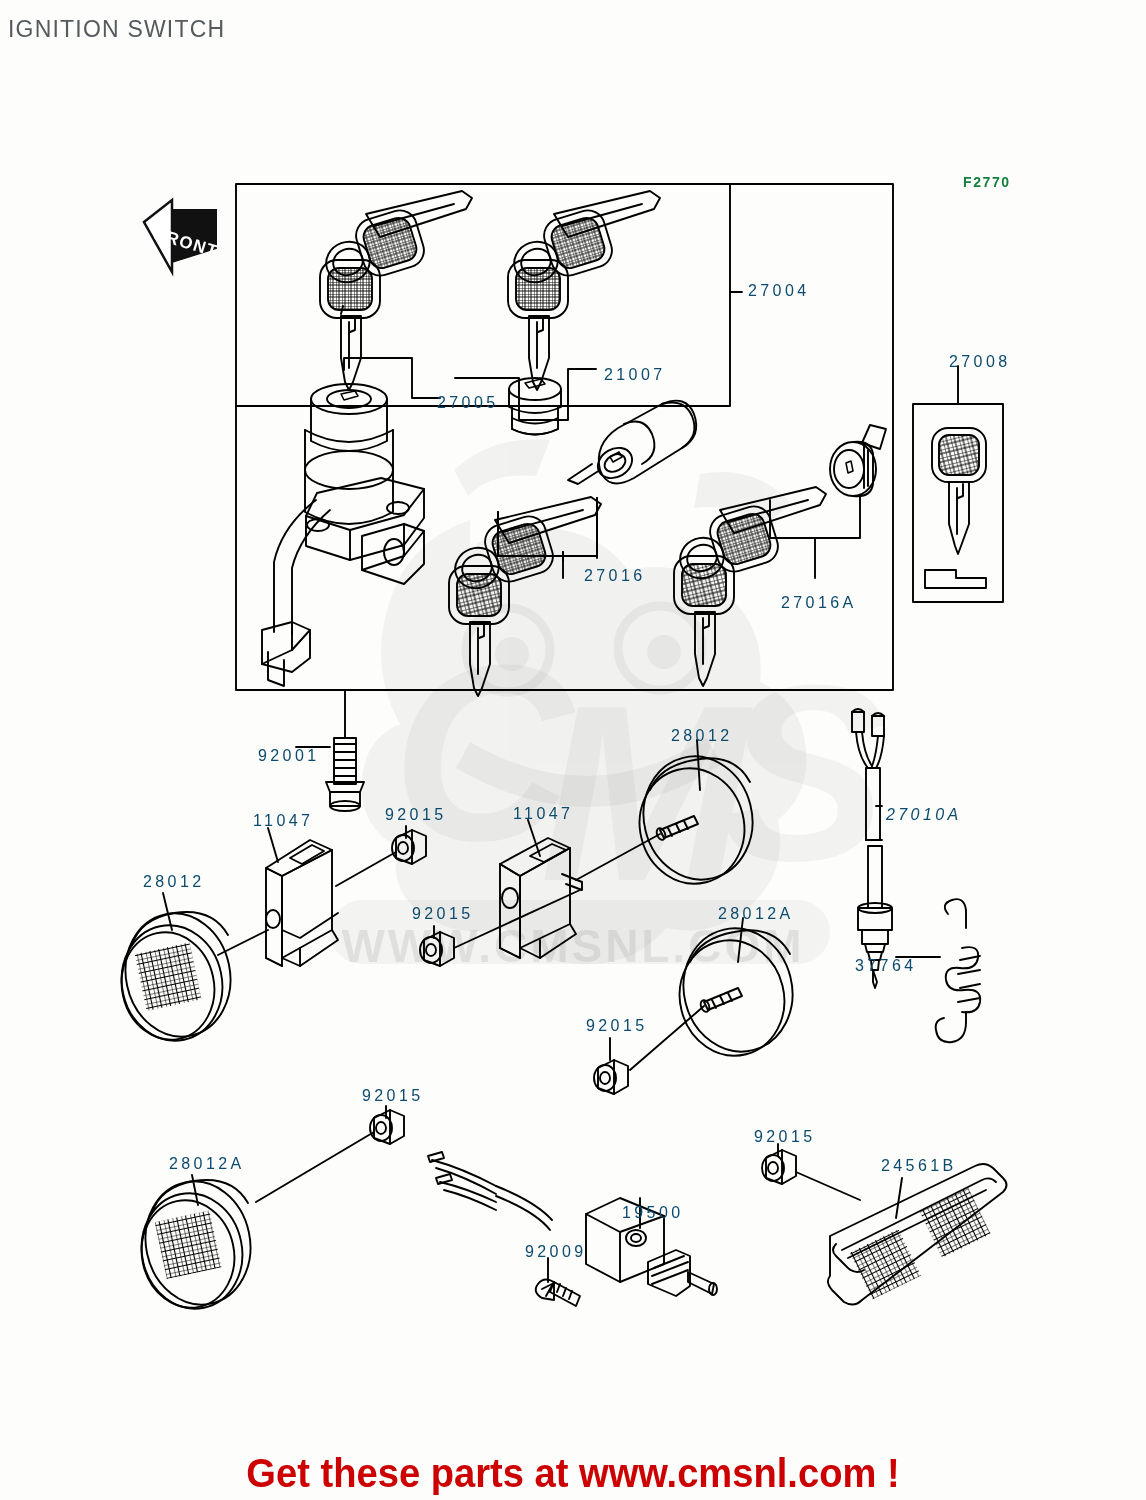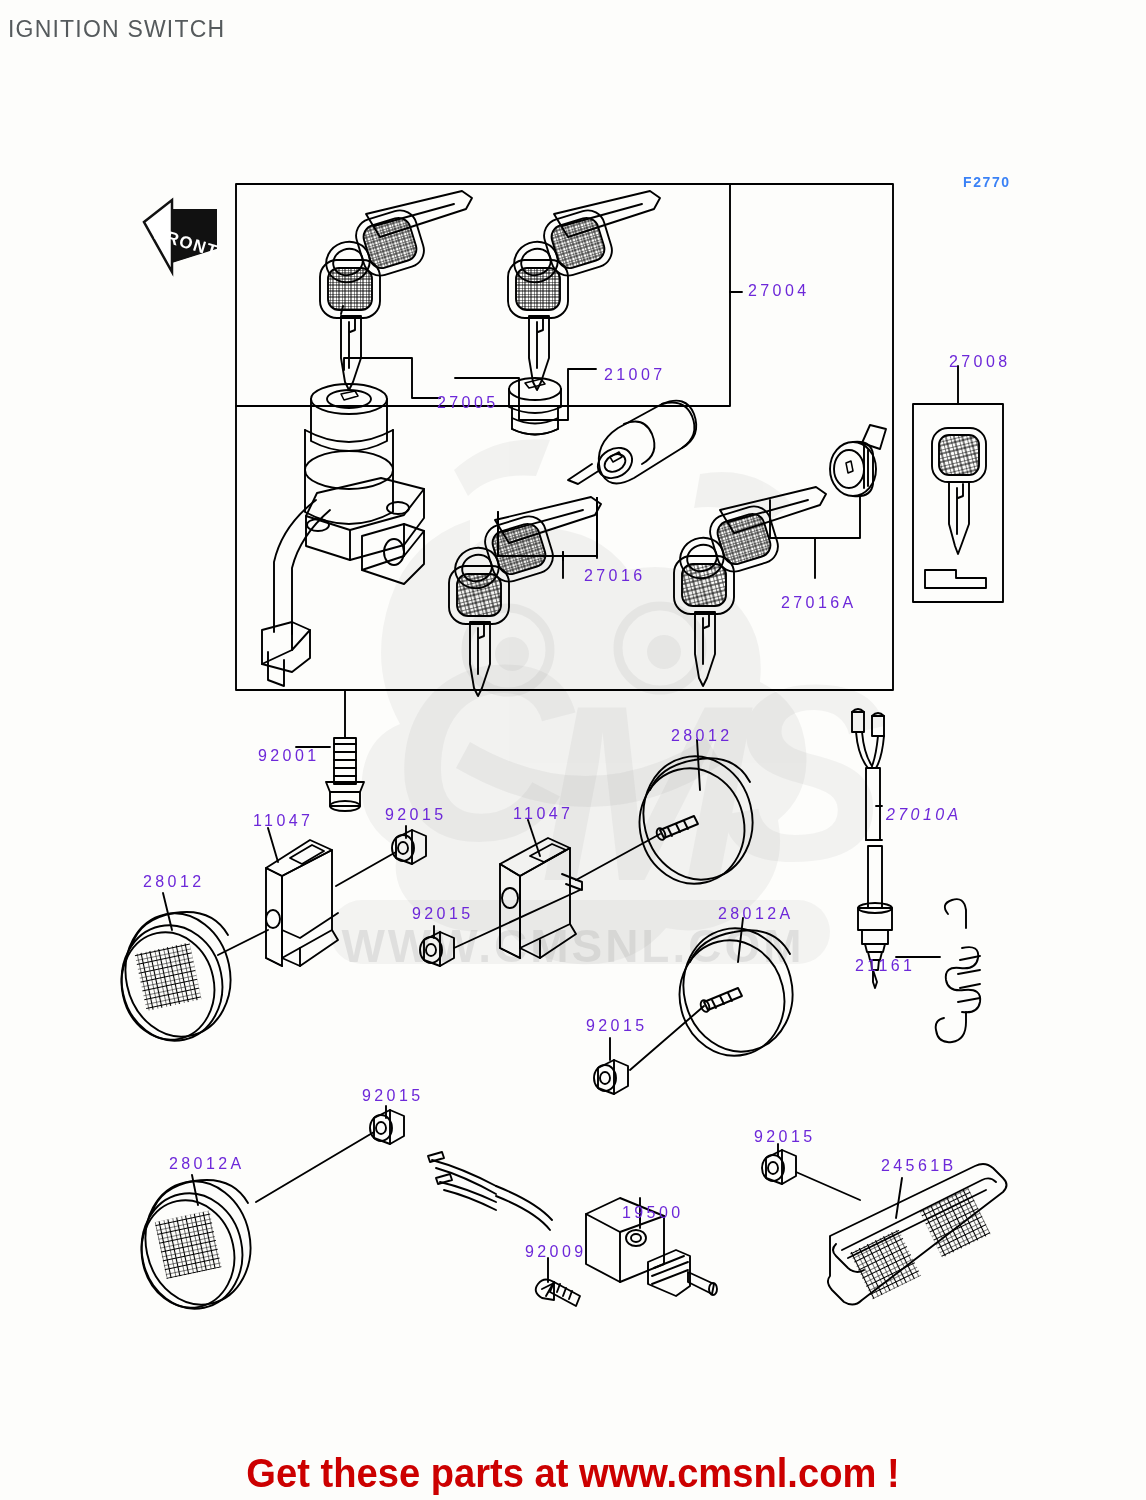--- a/index.html
+++ b/index.html
@@ -8,25 +8,25 @@
     width:1146px;height:1500px;position:relative;overflow:hidden;
     font-family:"Liberation Sans", sans-serif;
   }
   #page-title{
     position:absolute;left:8px;top:16px;
     font-size:23px;letter-spacing:1.2px;color:#555a5c;font-weight:400;
     font-family:"Liberation Sans", sans-serif;white-space:nowrap;
   }
   #fig-ref{
     position:absolute;left:963px;top:174px;
-    font-size:14px;letter-spacing:1.6px;color:#3b82f6;font-weight:700;
+    font-size:14px;letter-spacing:1.6px;color:#15803d;font-weight:700;
     font-family:"Liberation Sans", sans-serif;white-space:nowrap;
   }
   .plabel{
-    position:absolute;font-size:16px;letter-spacing:3.4px;color:#6d28d9;
+    position:absolute;font-size:16px;letter-spacing:3.4px;color:#0c4a6e;
     font-family:"Liberation Sans", sans-serif;white-space:nowrap;font-weight:400;
   }
   #diagram{position:absolute;left:0;top:0;width:1146px;height:1500px;}
   #watermark{position:absolute;left:0;top:0;width:1146px;height:1500px;pointer-events:none;}
   #footer-banner{
     position:absolute;left:0;top:1450px;width:1146px;text-align:center;
     font-size:41px;font-weight:700;color:#cc0000;letter-spacing:0px;
     font-family:"Liberation Sans Narrow","Liberation Sans",sans-serif;
     transform:scaleX(0.93);transform-origin:center;
   }
@@ -511,21 +511,21 @@
     <div class="plabel" style="left: 781px; top: 594px; text-align: center;">27016A</div>
     <div class="plabel" style="left: 258px; top: 747px;">92001</div>
     <div class="plabel" style="left: 385px; top: 806px;">92015</div>
     <div class="plabel" style="left: 253px; top: 812px;">11047</div>
     <div class="plabel" style="left: 513px; top: 805px;">11047</div>
     <div class="plabel" style="left: 671px; top: 727px;">28012</div>
     <div class="plabel" style="left: 886px; top: 806px; font-style: italic;">27010A</div>
     <div class="plabel" style="left: 143px; top: 873px;">28012</div>
     <div class="plabel" style="left: 412px; top: 905px;">92015</div>
     <div class="plabel" style="left: 718px; top: 905px;">28012A</div>
-    <div class="plabel" style="left: 855px; top: 957px;">21161</div>
+    <div class="plabel" style="left: 855px; top: 957px;">37764</div>
     <div class="plabel" style="left: 586px; top: 1017px;">92015</div>
     <div class="plabel" style="left: 362px; top: 1087px;">92015</div>
     <div class="plabel" style="left: 754px; top: 1128px;">92015</div>
     <div class="plabel" style="left: 169px; top: 1155px;">28012A</div>
     <div class="plabel" style="left: 881px; top: 1157px;">24561B</div>
     <div class="plabel" style="left: 622px; top: 1204px;">19500</div>
     <div class="plabel" style="left: 525px; top: 1243px;">92009</div>
   </div>
 
 <div id="footer-banner">Get these parts at www.cmsnl.com !</div>

